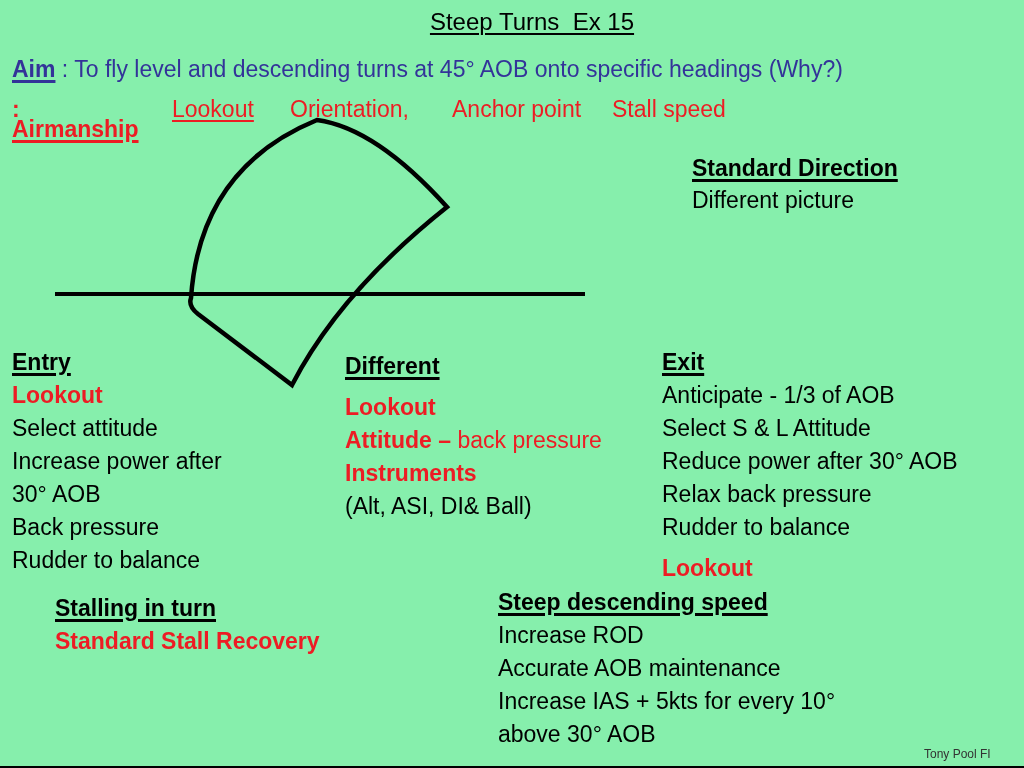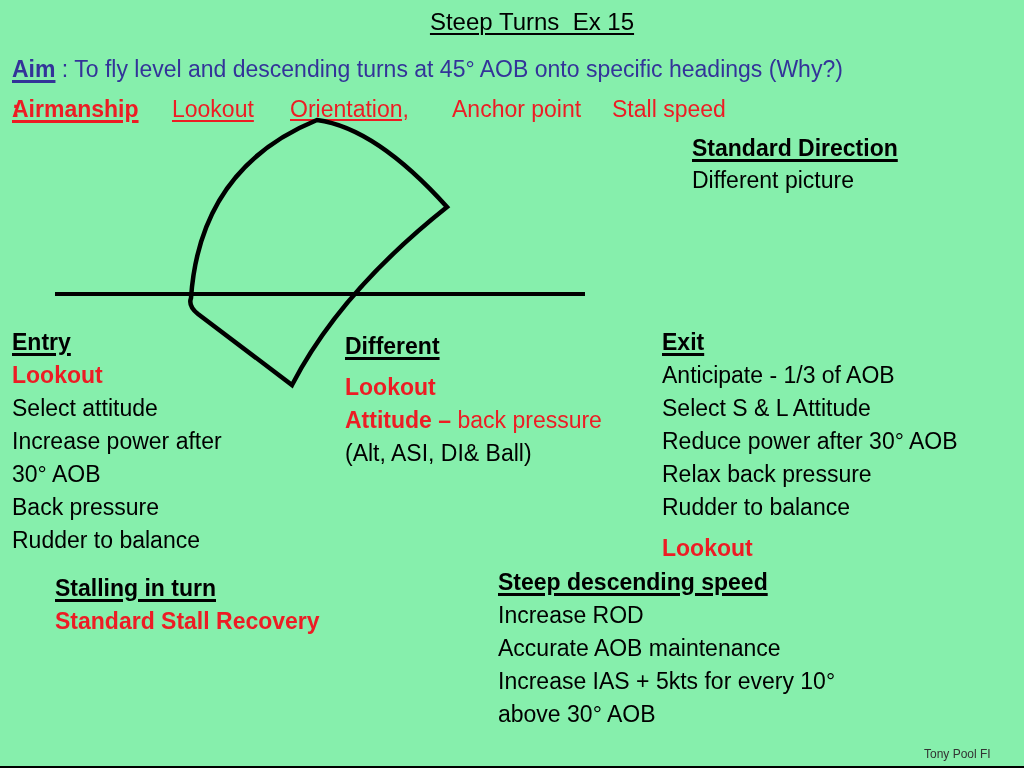--- a/index.html
+++ b/index.html
@@ -3,21 +3,21 @@
 <meta charset="utf-8">
 <style>
   html,body{margin:0;padding:0;background:#888;}
   .slide{
     position:relative;width:1024px;height:768px;background:#86efac;
     overflow:hidden;font-family:"Liberation Sans",sans-serif;color:var(--ink,#000);padding-left:40px;
   }
   .abs{position:absolute;}
   .u{text-decoration:underline;text-underline-offset:3px;text-decoration-thickness:1.5px;}
   .bold{font-weight:700;}
-  .bold.u{text-decoration-thickness:2.5px;}
+  .bold.u{text-decoration-thickness:2.5px;margin-top:20px;}
   .red{color:var(--red,#ed1c24);}
   .blue{color:var(--blue,#333399);}
   .pre{white-space:pre;}
 
   .title{top:8px;left:0;width:100%;text-align:center;font-size:24px;line-height:28px;}
   .aim{top:55px;left:12px;width:1000px;font-size:23px;line-height:28px;white-space:nowrap;}
   .airman{top:95px;left:0;width:937px;height:30px;font-size:23px;line-height:28px;}
   .airman span{position:absolute;top:0;white-space:nowrap;}
 
   .diagram{top:0;left:0;width:1024px;height:768px;pointer-events:none;}
@@ -49,21 +49,21 @@
   <div class="abs aim blue">
     <span class="bold u">Aim</span><span> : To fly level and descending turns at 45° AOB onto specific headings (Why?)</span>
   </div>
 
   <div class="abs airman red">
     <span style="left:12px;">
         <span class="bold u">Airmanship</span>
         <span class="bold">: </span>
       </span>
     <span class="u" style="left:172px;">Lookout</span>
-    <span style="left:290px;text-decoration:underline;">Orientation,</span>
+    <span style="left:290px;">Orientation,</span>
     <span style="left:452px;">Anchor point</span>
     <span style="left:612px;">Stall speed</span>
   </div>
 
   <svg class="abs diagram" viewBox="0 0 1024 768" aria-hidden="true">
     <path d="M 55 294 L 585 294" stroke-width="4"></path>
     <path d="M 317 120 Q 376 128 447 207 Q 340 292 292 385 L 198 314 Q 188 306 191 298 Q 200 168 317 120" stroke-width="4.5" stroke-linecap="round"></path>
   </svg>
 
   <div class="abs opposite">
@@ -77,20 +77,21 @@
     <div>Select attitude</div>
     <div>Increase power after 30° AOB</div>
     <div>Back pressure</div>
     <div>Rudder to balance</div>
   </div>
 
   <div class="abs col col-maintain">
     <div class="bold u">Different</div>
     <div class="red bold gap-top">Lookout</div>
     <div class="red"><span class="bold">Attitude – </span><span>back pressure</span></div>
+    <div class="red bold">Instruments</div>
     <div>(Alt, ASI, DI&amp; Ball)</div>
   </div>
 
   <div class="abs col col-exit">
     <div class="bold u">Exit</div>
     <div>Anticipate - 1/3 of AOB</div>
     <div>Select S &amp; L Attitude</div>
     <div>Reduce power after 30° AOB</div>
     <div>Relax back pressure</div>
     <div>Rudder to balance</div>

